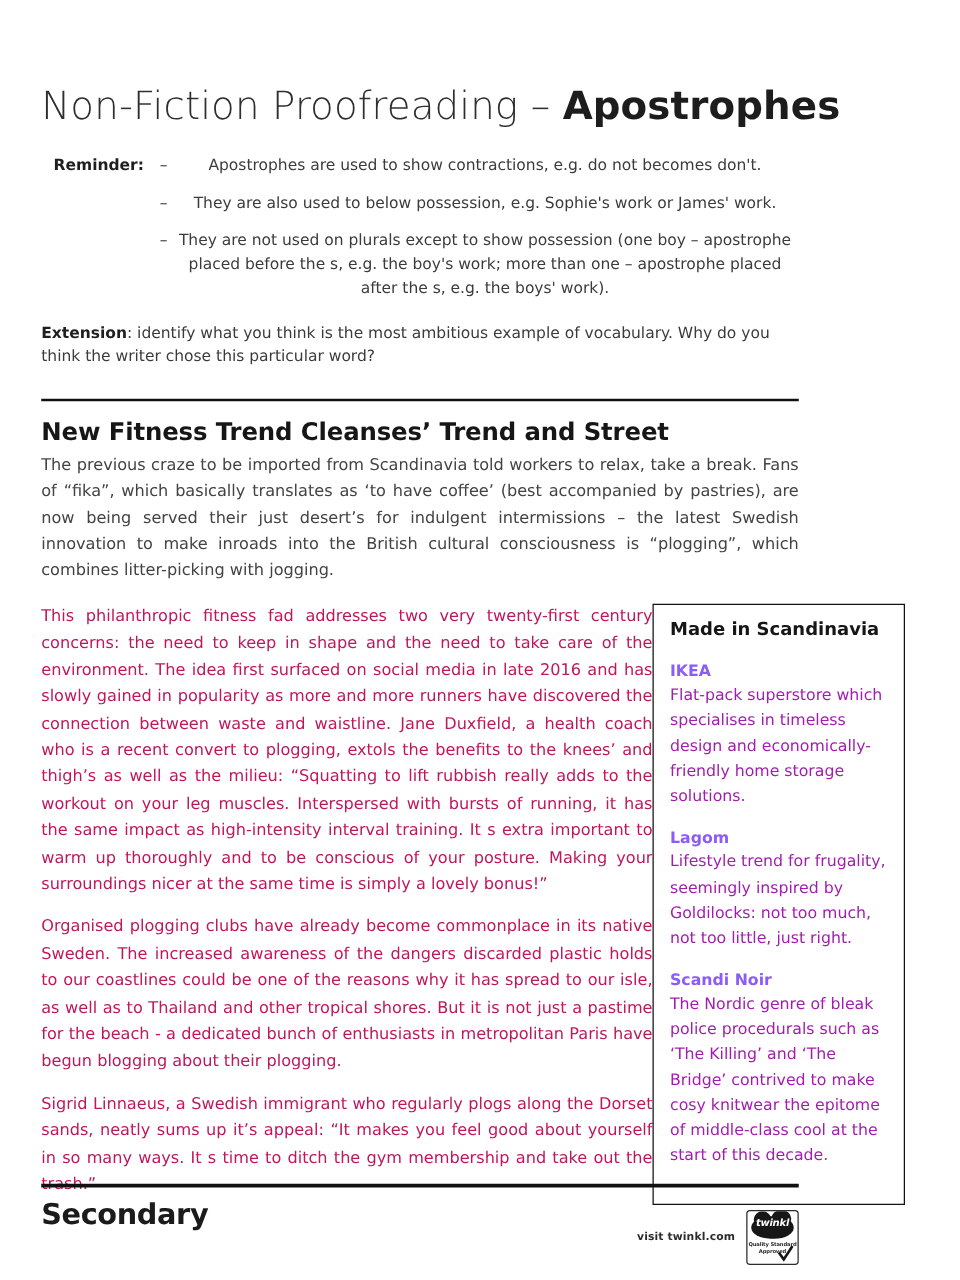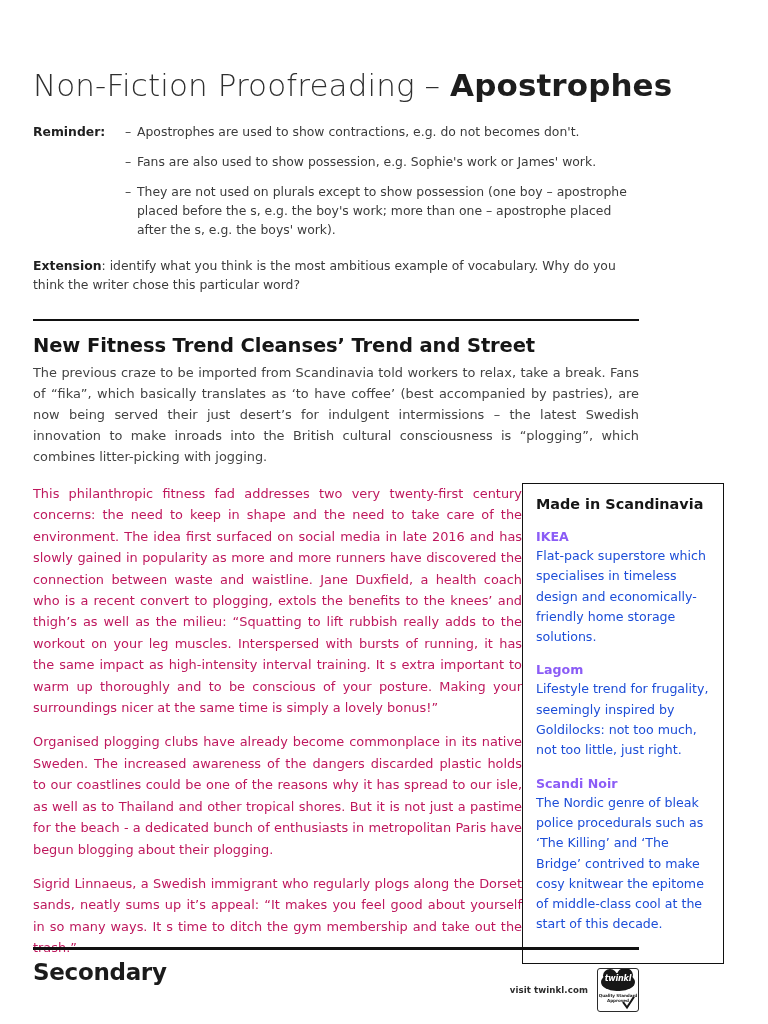--- a/index.html
+++ b/index.html
@@ -48,20 +48,21 @@
     line-height: 17px;
     color: #3b3b3b;
   }
   .instruction .lead { font-weight: 700; color: #1f1f1f; }
 
   
   .reminder-block {
     margin-top: 17px;
     display: flex;
     align-items: flex-start;
+    text-align: center;
   }
   .reminder-label {
     flex: 0 0 92px;
     font-size: 12.4px;
     line-height: 19px;
     font-weight: 700;
     color: #1f1f1f;
   }
   .reminder-list {
     flex: 1 1 auto;
@@ -158,21 +159,21 @@
     margin: 0;
     font-size: 12.6px;
     line-height: 19px;
     font-weight: 700;
     color: #8b5cf6;
   }
   .fact-def {
     margin: 0 0 13px 0;
     font-size: 12.6px;
     line-height: 20.3px;
-    color: #1d4ed8;
+    color: #a21caf;
   }
   .fact-def:last-child { margin-bottom: 0; }
 
   
   .footer {
     position: absolute;
     left: 33px;
     right: 33px;
     top: 916px;
   }
@@ -281,21 +282,21 @@
     <div class="reminder-label">Reminder:</div>
     <div class="reminder-list">
 
       <div class="reminder-item">
         <span class="reminder-dash">–</span>
         <span class="reminder-text">Apostrophes are used to show contractions, e.g. do not becomes don't.</span>
       </div>
 
       <div class="reminder-item">
         <span class="reminder-dash">–</span>
-        <span class="reminder-text">Fans are also used to show possession, e.g. Sophie's work or James' work.</span>
+        <span class="reminder-text">They are also used to below possession, e.g. Sophie's work or James' work.</span>
       </div>
 
       <div class="reminder-item">
         <span class="reminder-dash">–</span>
         <span class="reminder-text">They are not used on plurals except to show possession (one boy – apostrophe placed before the s, e.g. the boy's work; more than one – apostrophe placed after the s, e.g. the boys' work).</span>
       </div>
 
     </div>
   </div>
 

